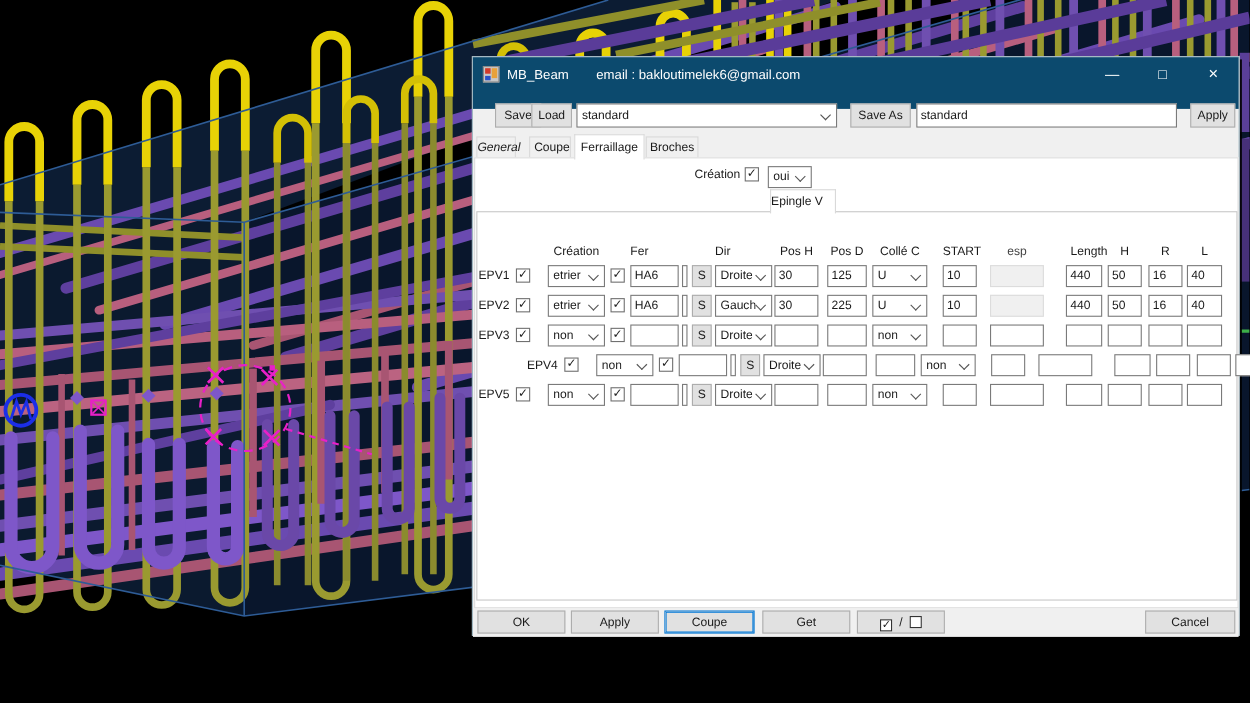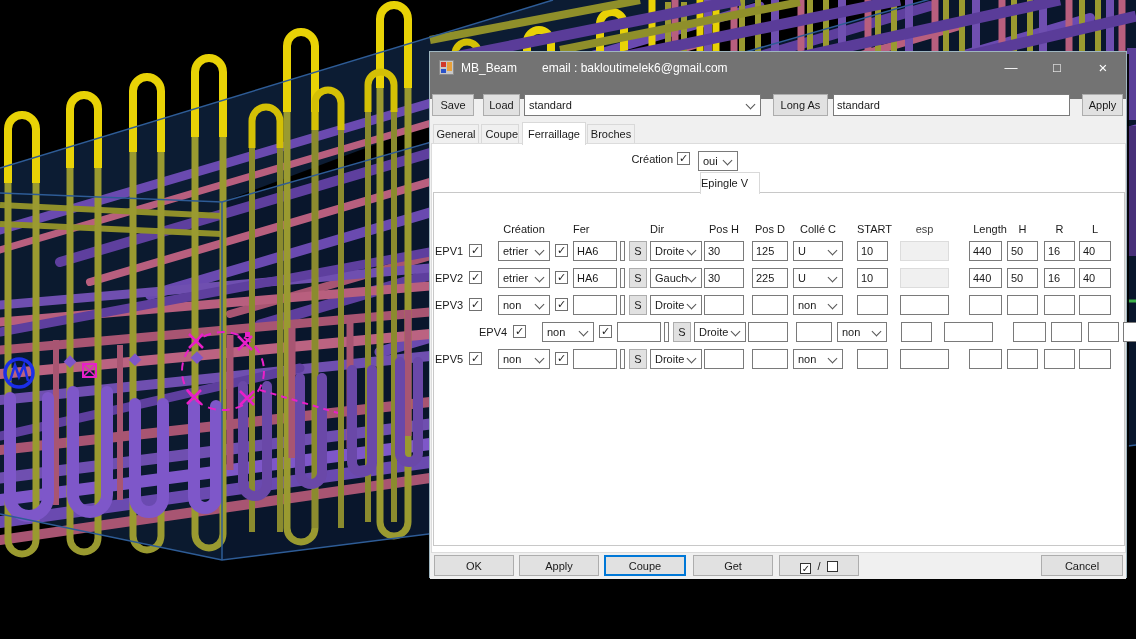--- a/index.html
+++ b/index.html
@@ -1,21 +1,21 @@
 <!DOCTYPE html>
 <html><head>
 <meta charset="utf-8">
 <style>
   html,body{margin:0;padding:0;background:#000;width:1136px;height:639px;overflow:hidden;
     font-family:"Liberation Sans",sans-serif;-webkit-font-smoothing:antialiased;}
   #scene{position:absolute;left:0;top:0;width:1136px;height:639px;}
   
   #dialog{position:absolute;left:429px;top:51px;width:698px;height:527px;background:#f0f0f0;
     border:1px solid #9fb6c0;box-sizing:border-box;box-shadow:2px 3px 0 rgba(0,0,0,.9);font-size:11px;color:#1a1a1a;}
-  #titlebar{position:absolute;left:0;top:0;right:0;height:47px;background:#737373;color:#fff;}
+  #titlebar{position:absolute;left:0;top:0;right:0;height:47px;background:#0c4a6e;color:#fff;}
   #appicon{position:absolute;left:9px;top:8px;width:15px;height:15px;background:#c8c8c8;border:1px solid #8a8a8a;box-sizing:border-box;}
   #appicon .r{position:absolute;left:1px;top:1px;width:5px;height:5px;background:#d23a2a;}
   #appicon .o{position:absolute;left:7px;top:1px;width:5px;height:9px;background:#e8a13a;}
   #appicon .b{position:absolute;left:1px;top:8px;width:5px;height:4px;background:#2a52c8;}
   .tb-text{position:absolute;top:9px;font-size:12px;color:#fff;white-space:nowrap;}
   .winbtn{position:absolute;top:0;width:46px;height:31px;text-align:center;line-height:31px;color:#fff;font-size:13px;cursor:default;}
   
   .btn{position:absolute;height:22px;background:#e1e1e1;border:1px solid #adadad;box-sizing:border-box;
     text-align:center;line-height:20px;font-size:11px;color:#1a1a1a;}
   .btn.focus{border:1px solid #0078d7;box-shadow:inset 0 0 0 1px #0078d7;}
@@ -230,31 +230,31 @@
         <span class="o"></span>
         <span class="b"></span>
       </div>
     <span class="tb-text" style="left:31px;">MB_Beam</span>
     <span class="tb-text" style="left:112px;">email : bakloutimelek6@gmail.com</span>
     <div class="winbtn" style="right:92px;"><span>—</span></div>
     <div class="winbtn" style="right:46px;"><span>□</span></div>
     <div class="winbtn" style="right:0;font-size:15px;"><span>×</span></div>
   </div>
 
-  <div class="btn" style="left:2px;top:42px;width:42px;">Save</div>
+  <div class="btn" style="left:20px;top:42px;width:42px;">Save</div>
   <div class="btn" style="left:53px;top:42px;width:37px;">Load</div>
   <div class="combo" style="left:94px;top:42px;width:237px;height:22px;">
     <span class="val" style="top:4px;">standard</span>
     <span class="chev" style="top:6px;"></span>
   </div>
-  <div class="btn" style="left:343px;top:42px;width:55px;">Long As</div>
+  <div class="btn" style="left:343px;top:42px;width:55px;">Save As</div>
   <input class="tf" style="left: 403px; top: 42px; width: 237px; height: 22px;" readonly="" value="standard">
   <div class="btn" style="left:652px;top:42px;width:41px;">Apply</div>
 
-  <div class="tab" style="left:3px;width:46px;">General</div>
+  <div class="tab" style="left:3px;width:36px;font-style:italic;">General</div>
   <div class="tab" style="left:51px;width:38px;text-align:right;">Coupe</div>
   <div class="tab active" style="left:92px;width:64px;">Ferraillage</div>
   <div class="tab" style="left:157px;width:48px;">Broches</div>
 
   <div id="tabpage"></div>
 
   <span class="ct-label" style="left:160px;width:83px;text-align:right;">Création</span>
   <span class="cb" style="left:247px;top:100px;z-index:5;"><span>✓</span></span>
   <div class="combo" style="left:268px;top:99px;width:40px;z-index:5;">
     <span class="val">oui</span>

